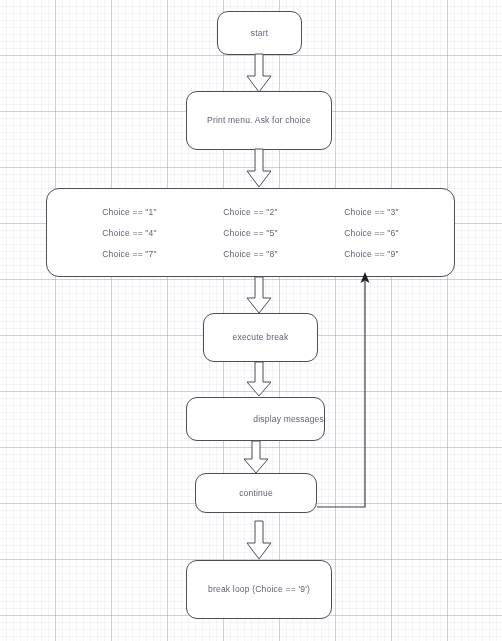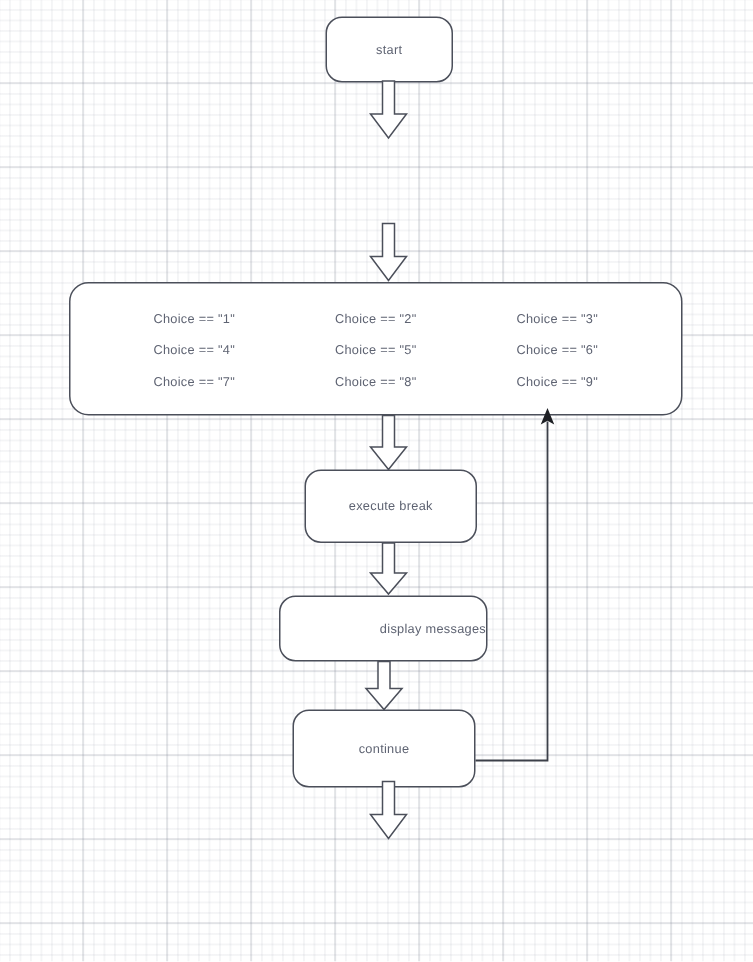--- a/index.html
+++ b/index.html
@@ -85,20 +85,23 @@
 <div id="canvas">
 
   <div class="node" id="node-start" style="left:217px; top:11px; width:85px; height:44px;">
     <span class="node-label">start</span>
   </div>
 
   <svg class="connector" id="conn-start-print" width="26" height="40" style="left:246px; top:54px;">
     <polygon class="blk" points="9,0 17,0 17,22 25,22 13,38 1,22 9,22"></polygon>
   </svg>
 
+  <div class="node" id="node-print-menu" style="left:186px; top:91px; width:146px; height:59px;">
+    <span class="node-label">Print menu. Ask for choice</span>
+  </div>
 
   <svg class="connector" id="conn-print-choices" width="26" height="40" style="left:246px; top:149px;">
     <polygon class="blk" points="9,0 17,0 17,22 25,22 13,38 1,22 9,22"></polygon>
   </svg>
 
   <div id="choices-box" style="left:46px; top:188px; width:409px; height:89px;">
     <span class="choice-cell">Choice == "1"</span>
     <span class="choice-cell">Choice == "2"</span>
     <span class="choice-cell">Choice == "3"</span>
     <span class="choice-cell">Choice == "4"</span>
@@ -122,27 +125,30 @@
   </svg>
 
   <div class="node" id="node-display-messages" style="left:186px; top:397px; width:139px; height:44px;justify-content:flex-end;">
     <span class="node-label">display messages</span>
   </div>
 
   <svg class="connector" id="conn-display-continue" width="26" height="34" style="left:243px; top:441px;">
     <polygon class="blk" points="9,0 17,0 17,18 25,18 13,32 1,18 9,18"></polygon>
   </svg>
 
-  <div class="node" id="node-continue" style="left:195px; top:473px; width:122px; height:52px;">
+  <div class="node" id="node-continue" style="left:195px; top:473px; width:122px; height:40px;">
     <span class="node-label">continue</span>
   </div>
 
   <svg class="connector" id="conn-loop-back" width="60" height="245" style="left:312px; top:270px;">
     <path class="loopline" d="M 5,237 L 53,237 L 53,11"></path>
     <polygon class="loophead" points="53,2 48.5,13 53,10.5 57.5,13"></polygon>
   </svg>
 
   <svg class="connector" id="conn-continue-break" width="26" height="40" style="left:246px; top:521px;">
     <polygon class="blk" points="9,0 17,0 17,22 25,22 13,38 1,22 9,22"></polygon>
   </svg>
 
+  <div class="node" id="node-break-loop" style="left:186px; top:560px; width:146px; height:59px;">
+    <span class="node-label">break loop (Choice == '9')</span>
+  </div>
 
 </div>
 
 </body></html>

